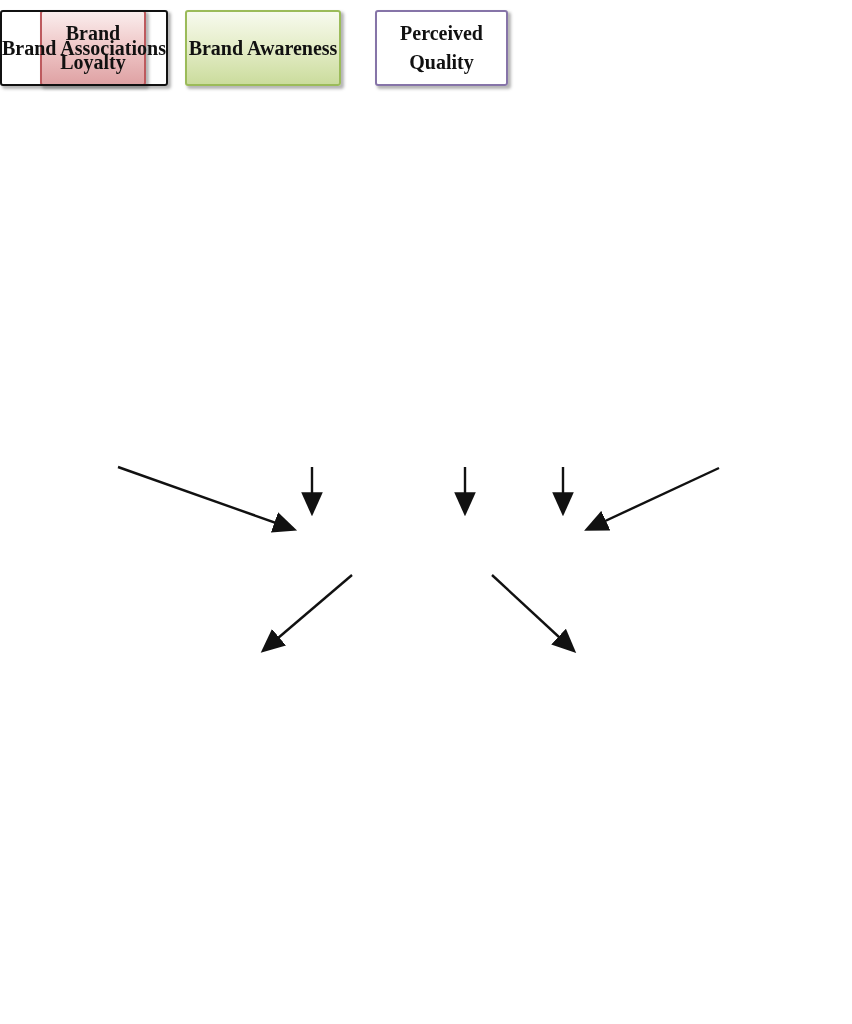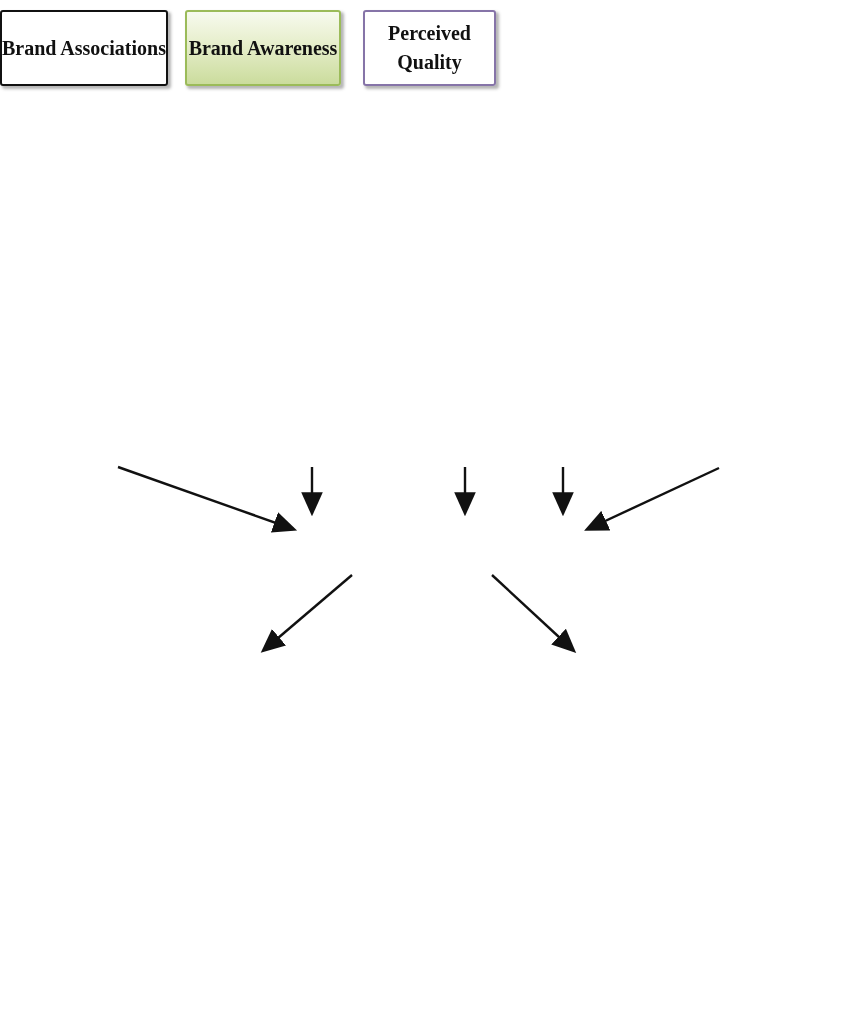--- a/index.html
+++ b/index.html
@@ -9,21 +9,21 @@
   }
   
   .hdr{
     position:absolute;top:10px;height:72px;border:2px solid;border-radius:3px;
     display:flex;align-items:center;justify-content:center;text-align:center;
     font-weight:bold;font-size:20px;line-height:1.45;z-index:2;
     box-shadow:2.5px 2.5px 3px rgba(90,90,90,.45);
   }
   .hdr1{left:40px;width:102px;border-color:#bd5a5e;background:linear-gradient(#faeded 0%,#f0caca 45%,#dfa2a4 100%);}
   .hdr2{left:185px;width:152px;border-color:#9bbb59;background:linear-gradient(#f7faee 0%,#e6eecb 45%,#cbdc9d 100%);}
-  .hdr3{left:363px;width:129px;border-color:#8674a8;background:linear-gradient(#f2effreeze 0;}
+  .hdr3{left:375px;width:129px;border-color:#8674a8;background:linear-gradient(#f2effreeze 0;}
   .hdr3{left:363px;width:129px;border-color:#8674a8;background:linear-gradient(#f2eff7 0%,#ddd5e8 45%,#bfb1d5 100%);}
   .hdr4{left:515px;width:148px;border-color:#e8953f;background:linear-gradient(#fdf4e7 0%,#fadfbd 45%,#f6c492 100%);}
   .hdr5{left:695px;width:150px;border-color:#58a4ba;background:linear-gradient(#f1f9fa 0%,#d8edf0 45%,#b3dbe2 100%);}
   
   .connectors{position:absolute;left:0;top:0;z-index:4;pointer-events:none;}
 </style>
 </head>
 <body>
 
 <div class="canvas">
@@ -43,20 +43,21 @@
       <line x1="719" y1="468" x2="588" y2="529" marker-end="url(#ah)"></line>
       <line x1="352" y1="575" x2="264" y2="650" marker-end="url(#ah)"></line>
       <line x1="492" y1="575" x2="573" y2="650" marker-end="url(#ah)"></line>
     </g>
   </svg>
 
   
   
 
   
+  <div class="hdr hdr1">Brand Loyalty</div>
   <div class="hdr hdr2">Brand Awareness</div>
   <div class="hdr hdr3">Perceived Quality</div>
   <div class="hdr hdr4">Brand Associations</div>
 
   
   
   
   
   
   

